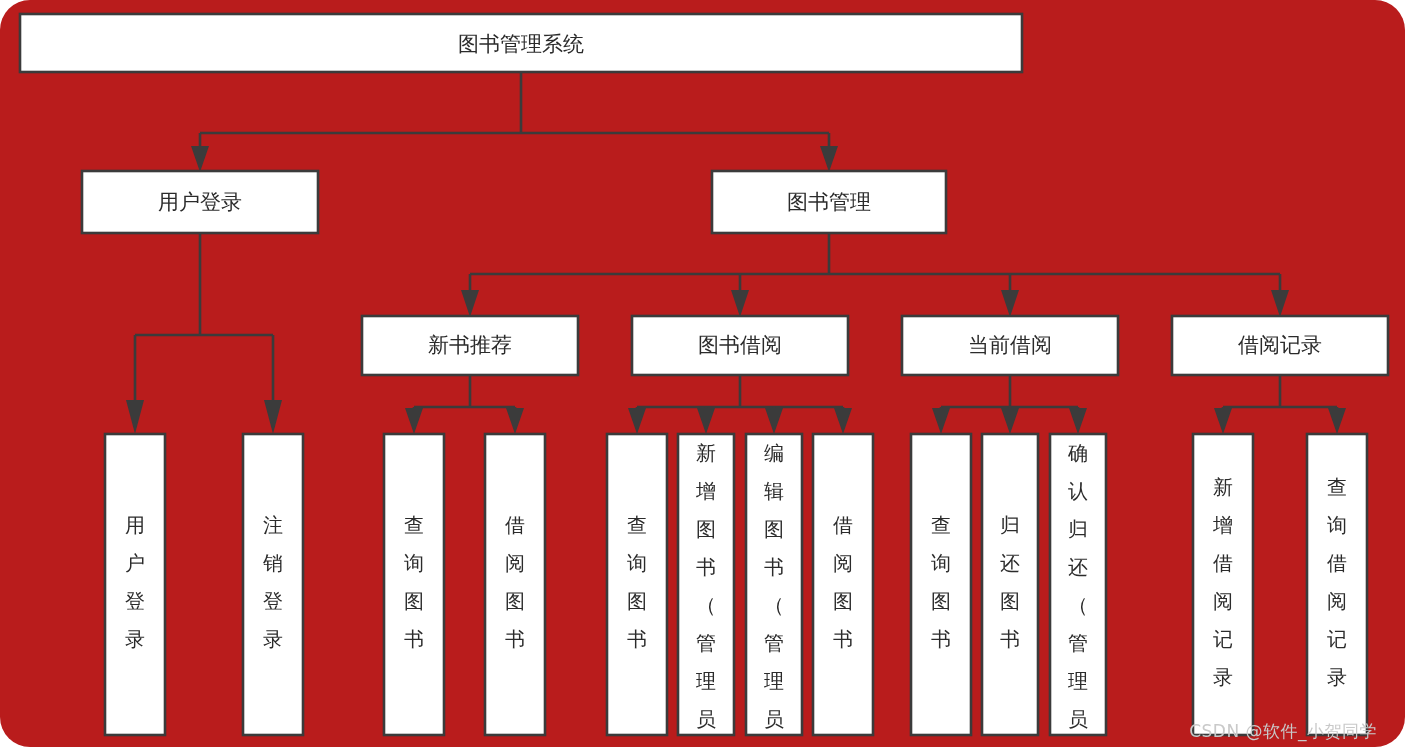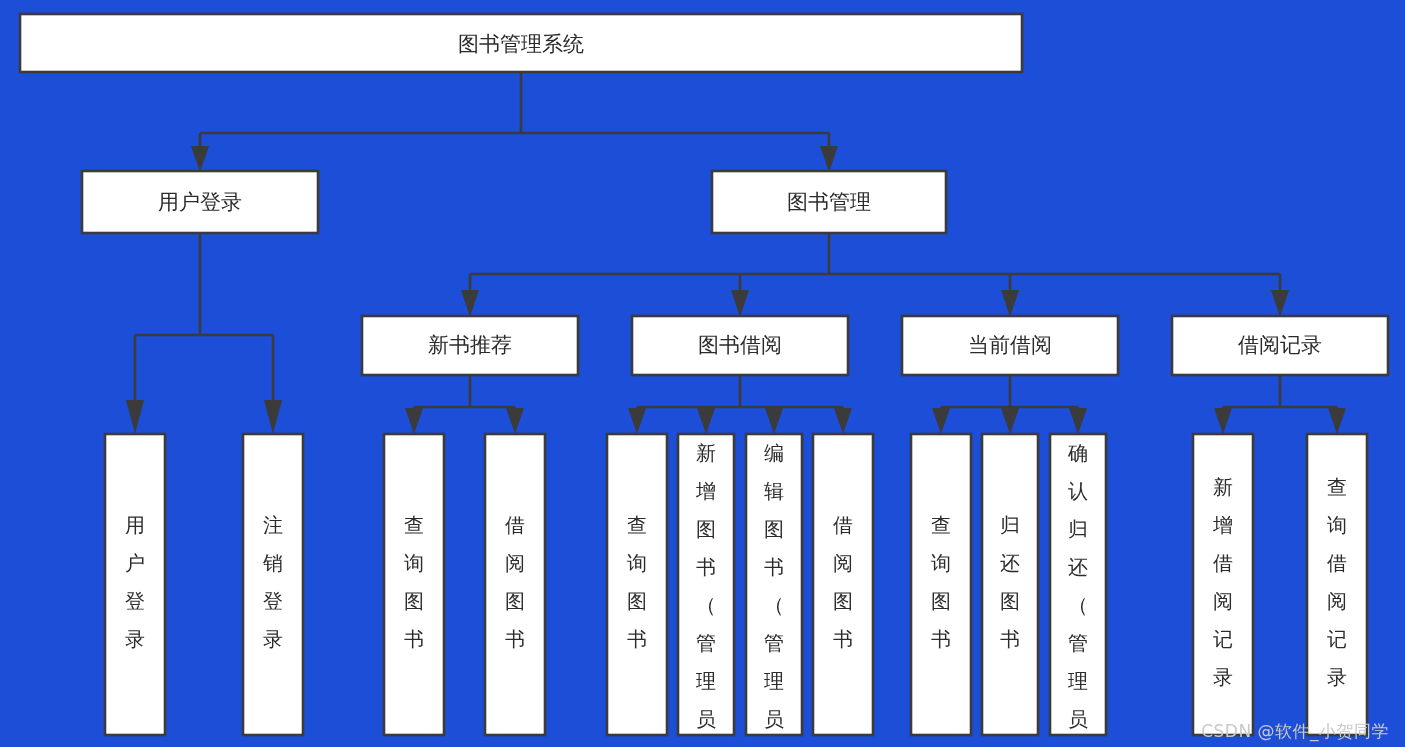--- a/index.html
+++ b/index.html
@@ -11,21 +11,22 @@
   body {
     width: 1405px;
     height: 747px;
     overflow: hidden;
     font-family: "DejaVu Sans", "Liberation Sans", sans-serif;
   }
   #diagram-root {
     position: relative;
     width: 1405px;
     height: 747px;
-    background: #1d4ed8;
+    background: #b91c1c;
+    border-radius: 30px;
   }
   svg#flow-svg {
     position: absolute;
     left: 0;
     top: 0;
     width: 1405px;
     height: 747px;
     display: block;
   }
   .node-box {
@@ -53,21 +54,21 @@
     text-anchor: middle;
   }
   .leaf-label {
     fill: #2b2b2b;
     font-family: "DejaVu Sans", "Liberation Sans", sans-serif;
     font-size: 20px;
     text-anchor: middle;
   }
   .watermark-text {
     position: absolute;
-    right: 16px;
+    right: 28px;
     bottom: 4px;
     font-family: "DejaVu Sans", "Liberation Sans", sans-serif;
     font-size: 17px;
     color: #c9c9c9;
     white-space: nowrap;
     letter-spacing: 0.5px;
   }
 </style>
 </head>
 <body>

